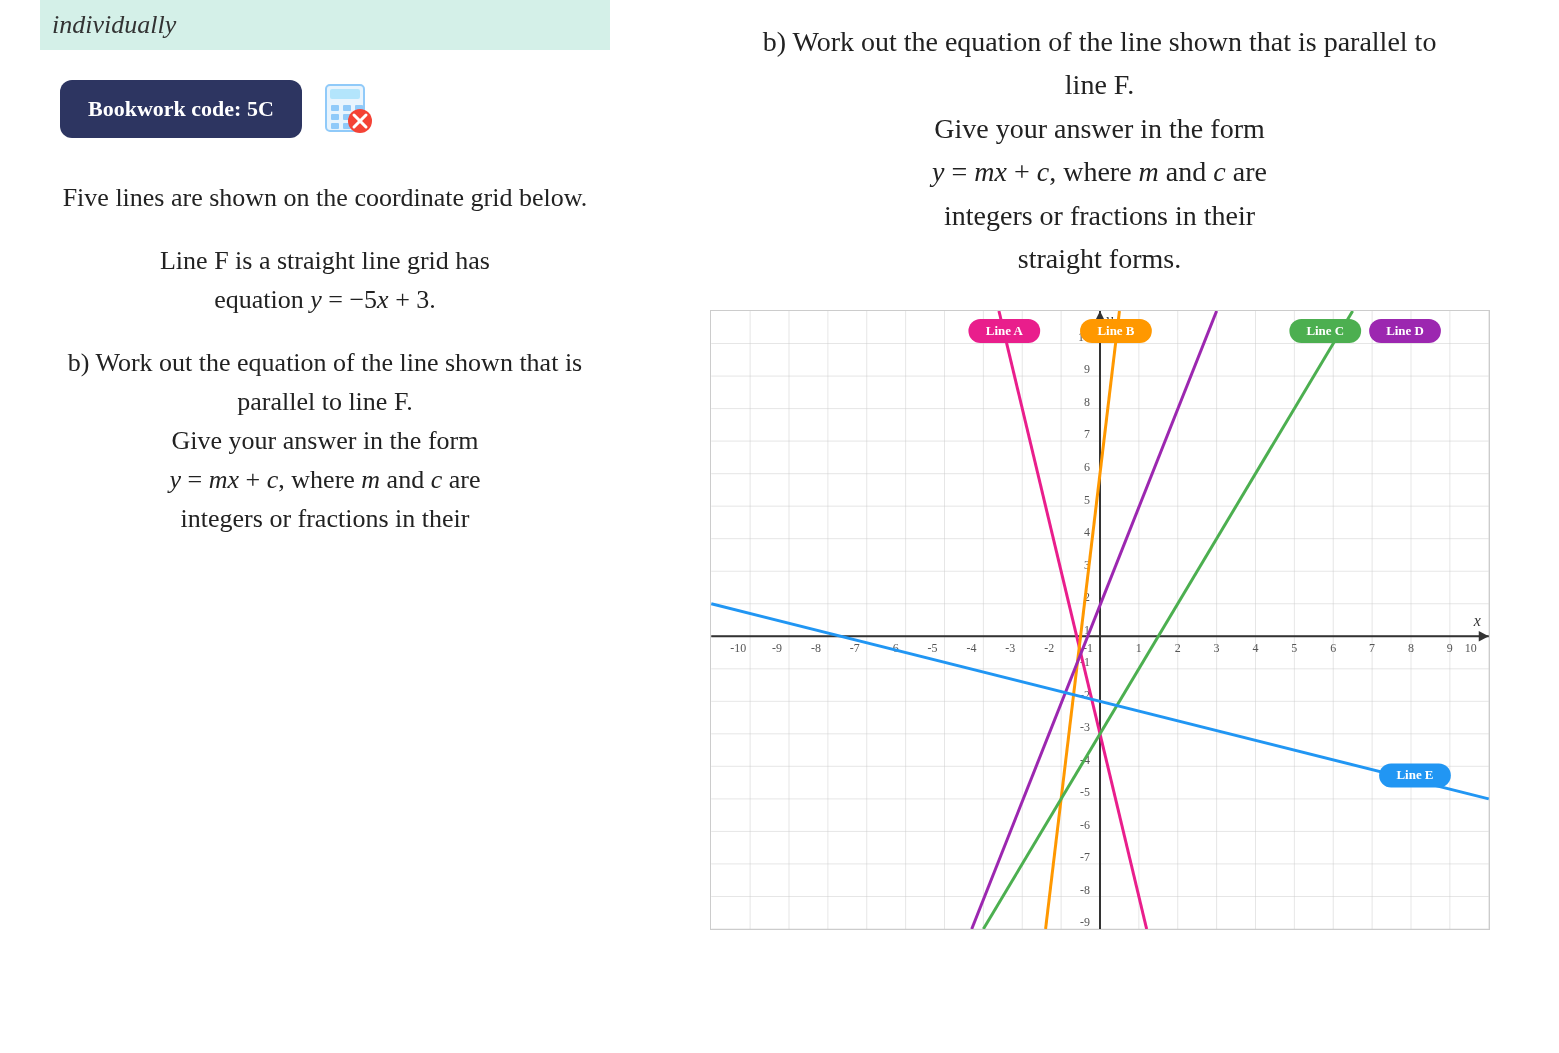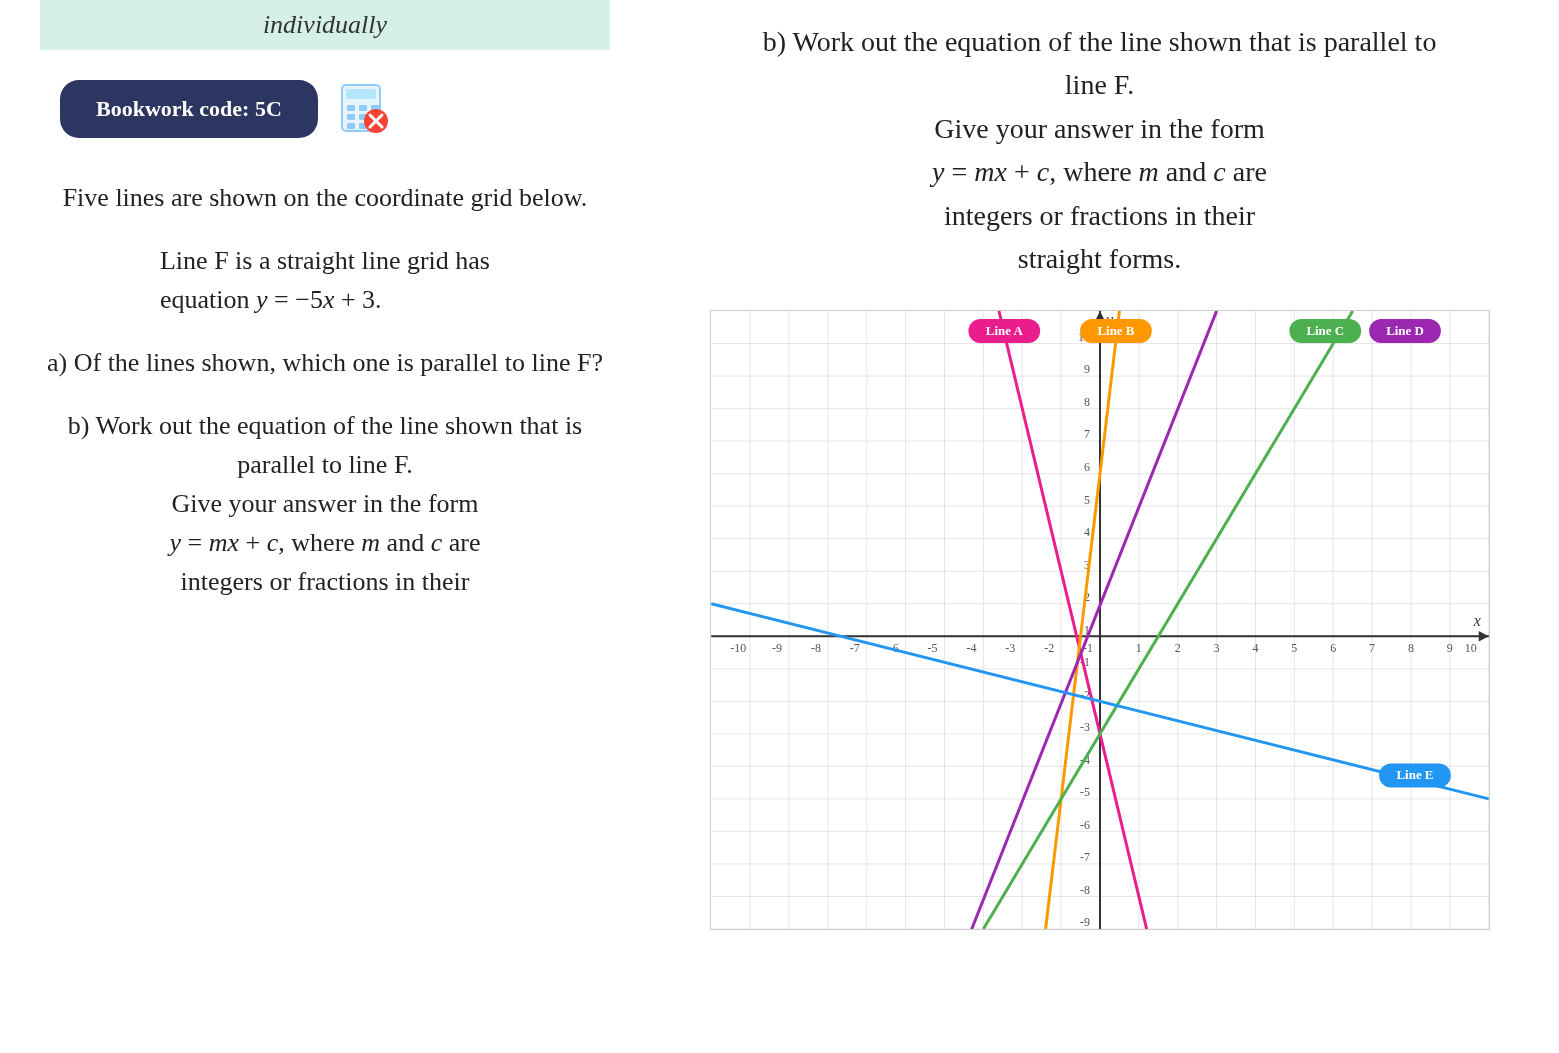--- a/index.html
+++ b/index.html
@@ -18,60 +18,61 @@
       width: 650px;
       padding: 0 40px 40px 40px;
       display: flex;
       flex-direction: column;
       align-items: center;
     }
 
     .individually-bar {
       width: 100%;
       background: #d4f0e8;
-      text-align: center;
-      padding: 10px 4px;
+      text-align: left;
+      padding: 10px 12px;
       font-size: 26px;
       font-style: italic;
       color: #333;
       margin-bottom: 30px;
     }
 
     .bookwork-row {
       display: flex;
       align-items: center;
       gap: 20px;
       margin-bottom: 40px;
       align-self: flex-start;
       padding-left: 20px;
     }
 
     .bookwork-badge {
       background: #2d3561;
       color: white;
-      padding: 16px 36px;
-      border-radius: 19px;
+      padding: 16px 28px;
+      border-radius: 12px;
       font-size: 22px;
       font-weight: bold;
     }
 
     .calc-icon {
       position: relative;
       width: 52px;
       height: 52px;
     }
 
     .calc-icon svg {
       width: 52px;
       height: 52px;
     }
 
     .left-text {
       font-size: 26px;
       line-height: 1.5;
+      text-align: center;
       color: #222;
       margin-bottom: 24px;
       padding: 0 10px;
     }
 
     .section-label {
       font-size: 26px;
       text-align: center;
       line-height: 1.5;
       margin-bottom: 24px;
@@ -150,23 +151,20 @@
   <div class="left-text">
     <span>Five lines are shown on the coordinate grid below.</span>
   </div>
 
   <div class="left-text">
     <span>Line F is a straight line grid has</span>
     <br>
     <span>equation <em>y</em> = −5<em>x</em> + 3.</span>
   </div>
 
-  <div class="section-label">
-    <span>a) Of the lines shown, which one is parallel to line F?</span>
-  </div>
 
   <div class="section-label">
     <span>b) Work out the equation of the line shown that is parallel to line F.</span><br>
     <span>Give your answer in the form</span><br>
     <span><em>y</em> = <em>mx</em> + <em>c</em>, where <em>m</em> and <em>c</em> are</span><br>
     <span>integers or fractions in their</span>
   </div>
 </div>
 
 <div class="right-panel">

